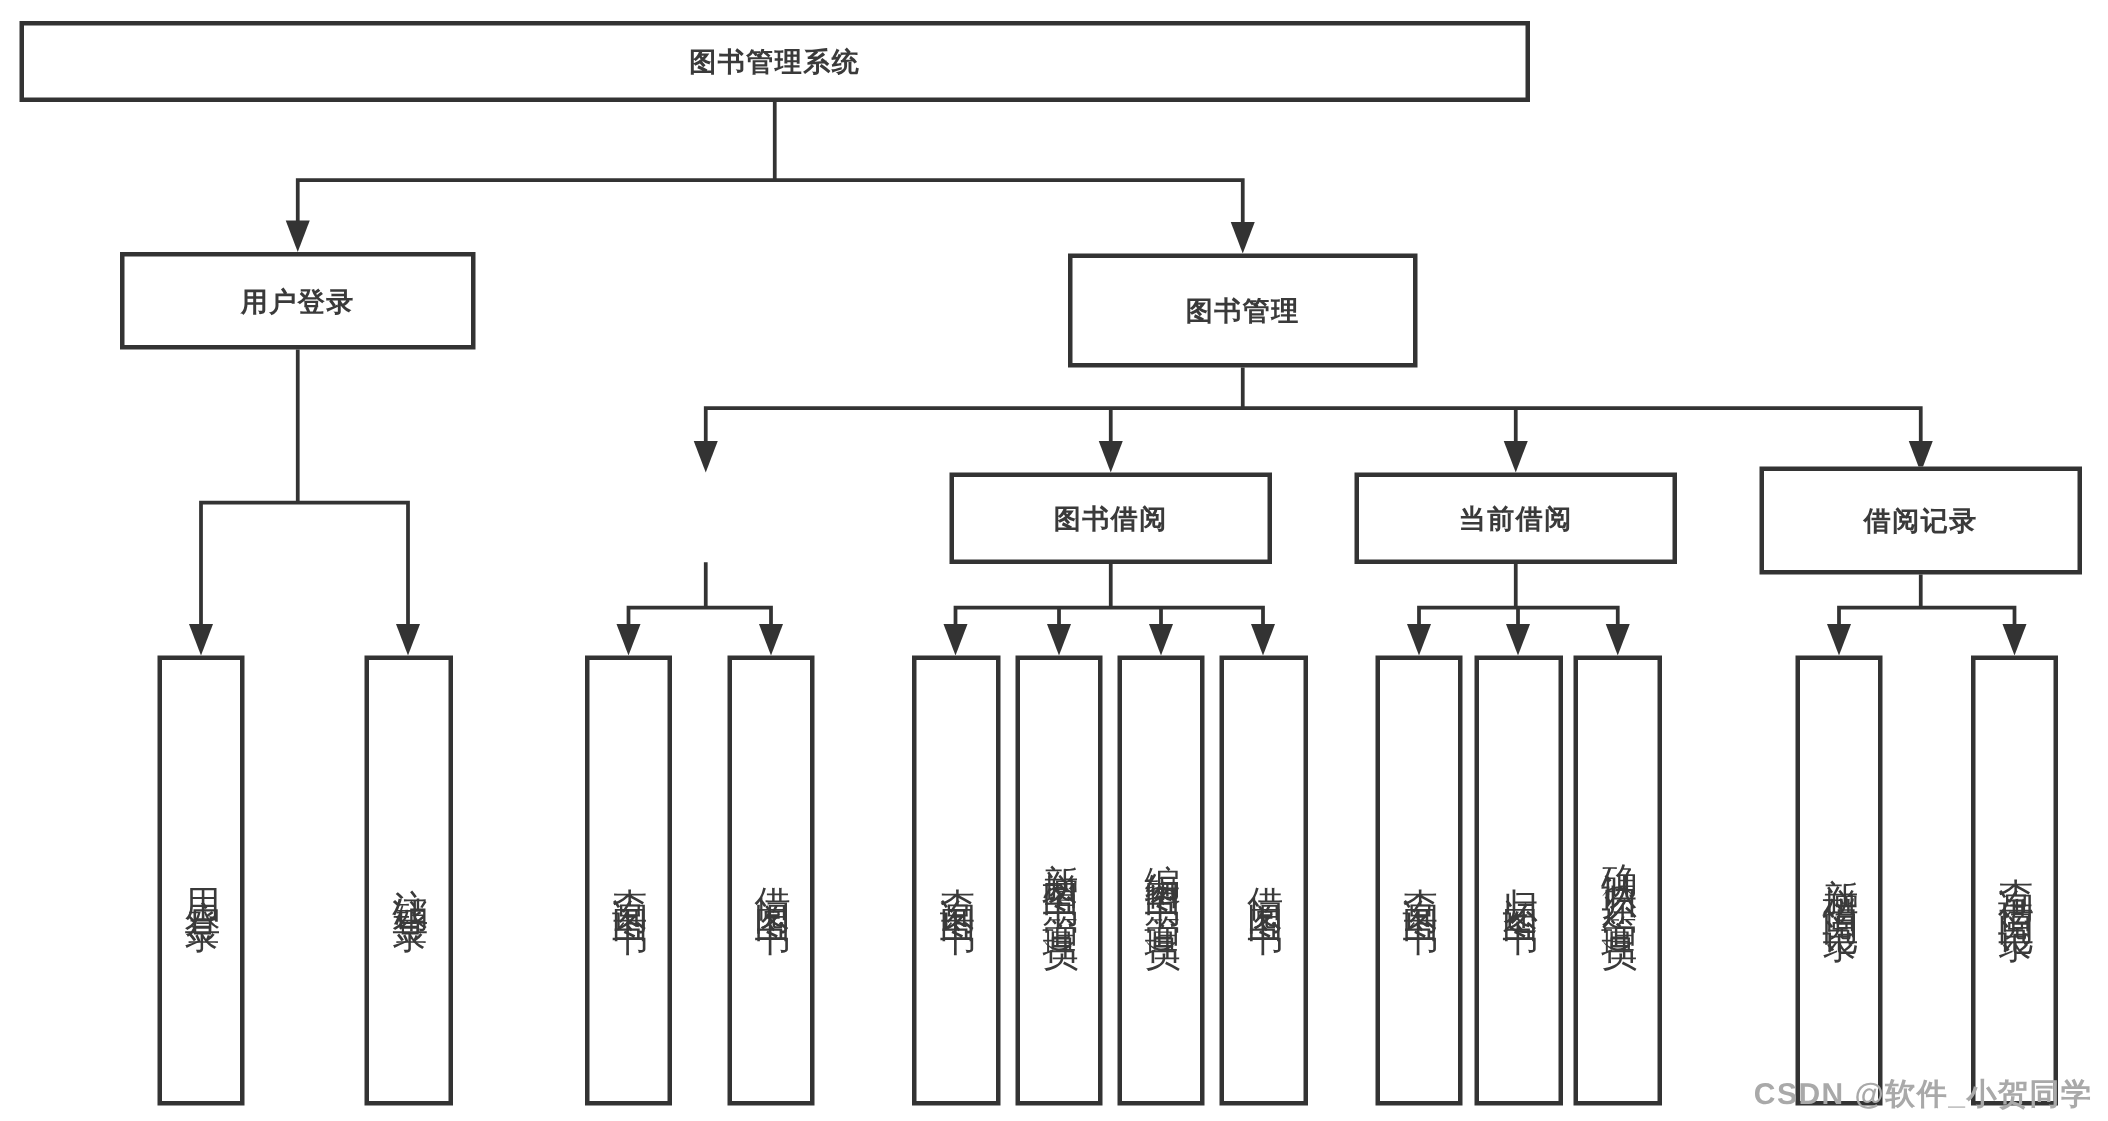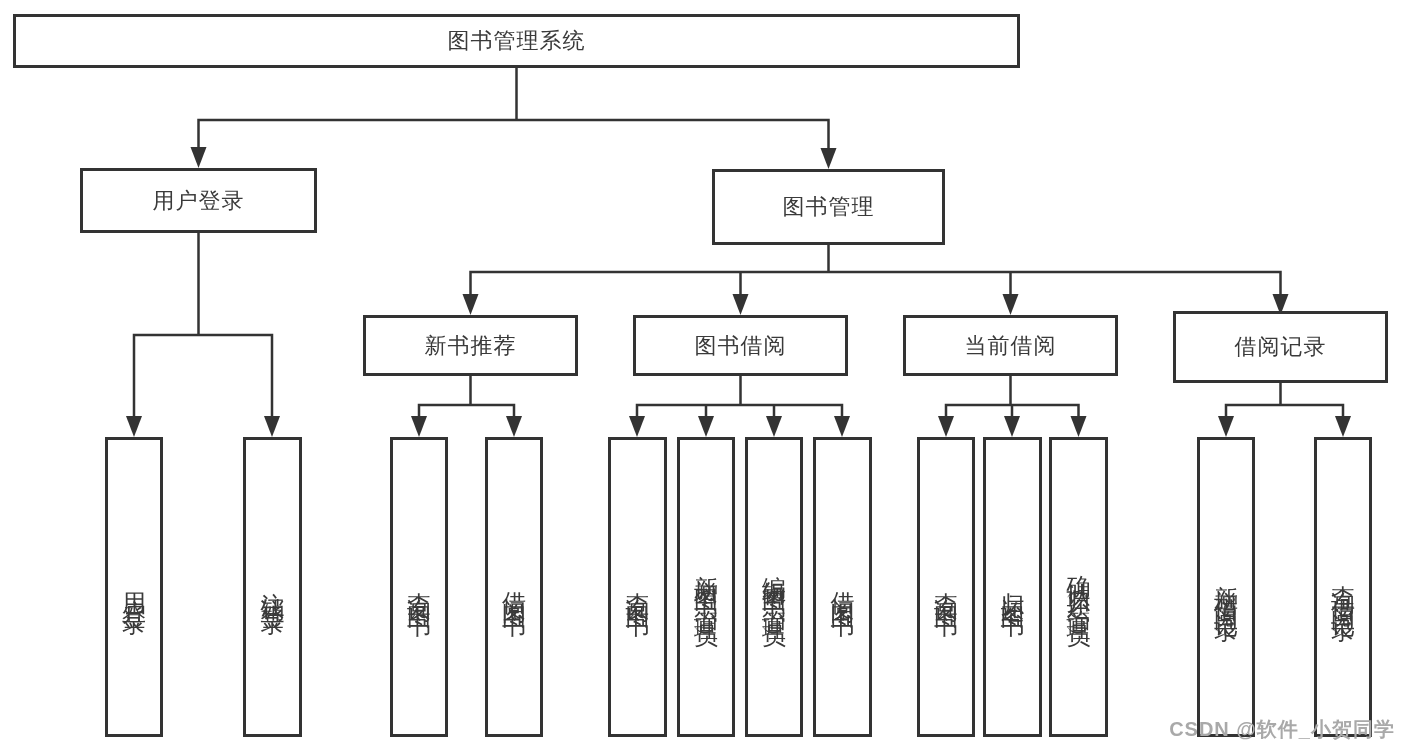--- a/index.html
+++ b/index.html
@@ -41,23 +41,24 @@
     box-sizing:border-box;
     background:#fff;
     border:3px solid var(--line);
     display:flex;
     align-items:center;
     justify-content:center;
     color:var(--text);
     z-index:1;
   }
   .node.h .label{
-    font-size:22px;
+    font-size:18px;
     letter-spacing:1px;
     white-space:nowrap;
+    font-weight:bold;
   }
   .node.v .label{
     writing-mode:vertical-rl;
     text-orientation:mixed;
     font-size:24px;
     letter-spacing:7px;
     line-height:1;
   }
   #watermark{
     position:absolute;
@@ -110,23 +111,20 @@
     <span class="label">图书管理系统</span>
   </div>
 
   <div class="node h" style="left:80px;top:168px;width:237px;height:65px">
     <span class="label">用户登录</span>
   </div>
   <div class="node h" style="left:712px;top:169px;width:233px;height:76px">
     <span class="label">图书管理</span>
   </div>
 
-  <div class="node h" style="left:363px;top:315px;width:215px;height:61px">
-    <span class="label">新书推荐</span>
-  </div>
   <div class="node h" style="left:633px;top:315px;width:215px;height:61px">
     <span class="label">图书借阅</span>
   </div>
   <div class="node h" style="left:903px;top:315px;width:215px;height:61px">
     <span class="label">当前借阅</span>
   </div>
   <div class="node h" style="left:1173px;top:311px;width:215px;height:72px">
     <span class="label">借阅记录</span>
   </div>
 

